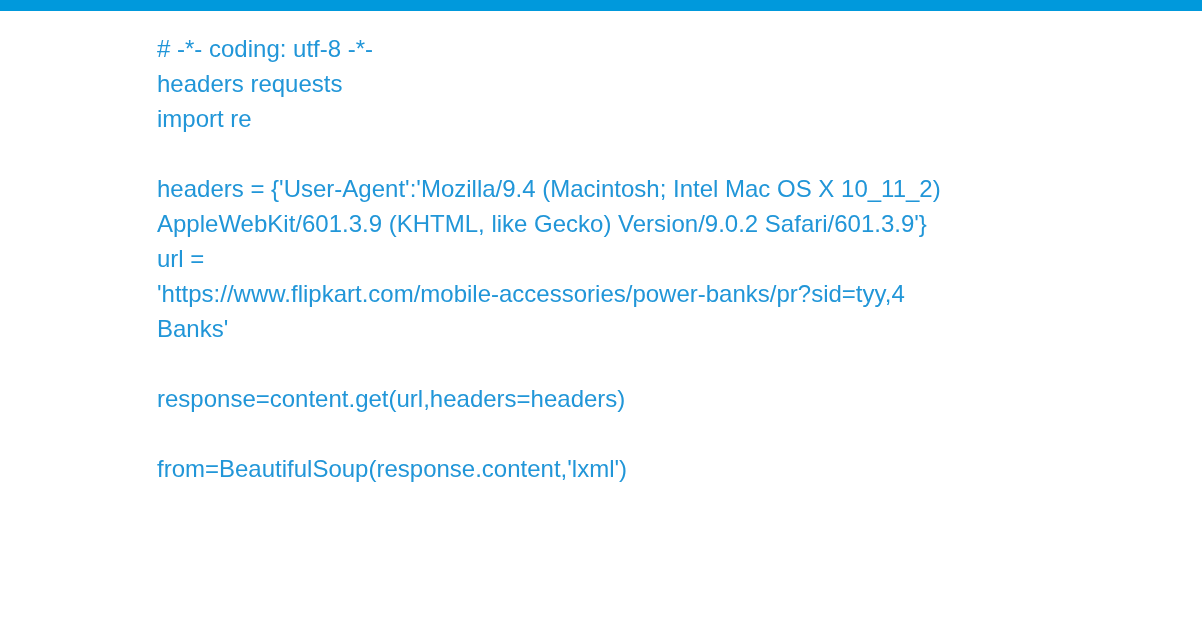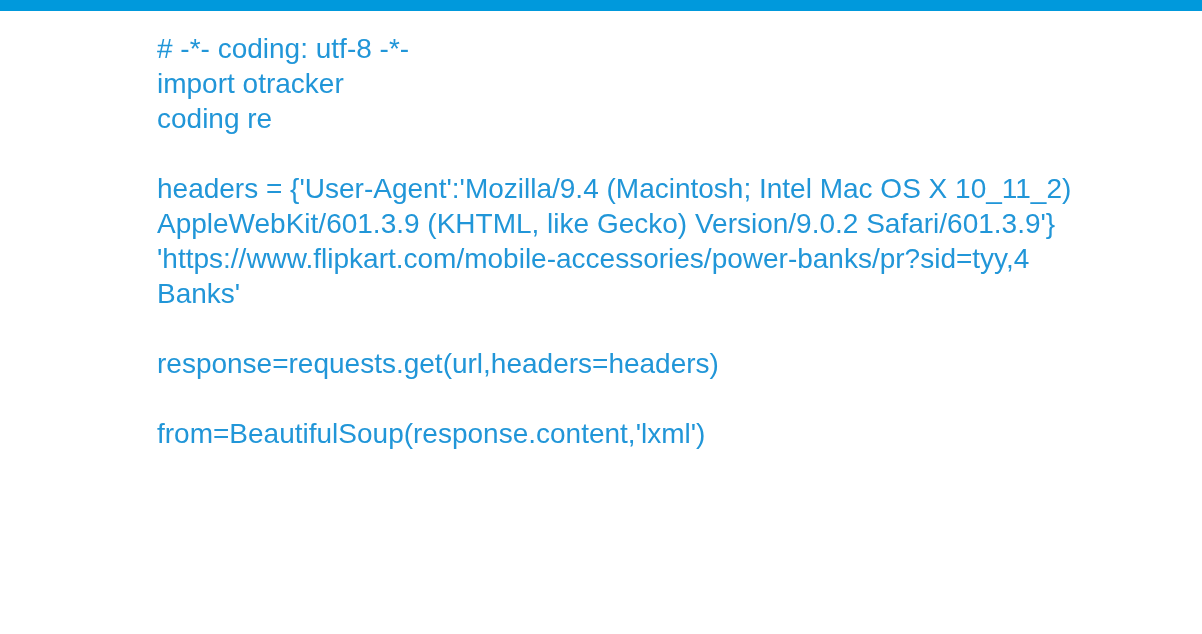--- a/index.html
+++ b/index.html
@@ -29,21 +29,21 @@
     background: #0099dc;
   }
   .code-block {
     position: absolute;
     top: 31px;
     left: 157px;
     width: 985px;
   }
   .code-line {
     font-family: "Liberation Sans", sans-serif;
-    font-size: 28px;
+    font-size: 24px;
     line-height: 35px;
     color: #2196d8;
     letter-spacing: 0px;
     white-space: pre;
     height: 35px;
   }
   .code-line.blank {
     white-space: pre;
   }
   .code-line.blank::after {
@@ -52,26 +52,27 @@
 </style>
 </head>
 <body>
 
 <div class="page">
 
   <div class="top-bar"></div>
 
   <div class="code-block">
     <div class="code-line"># -*- coding: utf-8 -*-</div>
-    <div class="code-line">import otracker</div>
-    <div class="code-line">coding re</div>
+    <div class="code-line">headers requests</div>
+    <div class="code-line">import re</div>
     <div class="code-line blank"></div>
     <div class="code-line">headers = {'User-Agent':'Mozilla/9.4 (Macintosh; Intel Mac OS X 10_11_2)</div>
     <div class="code-line">AppleWebKit/601.3.9 (KHTML, like Gecko) Version/9.0.2 Safari/601.3.9'}</div>
+    <div class="code-line">url =</div>
     <div class="code-line">'https://www.flipkart.com/mobile-accessories/power-banks/pr?sid=tyy,4</div>
     <div class="code-line">Banks'</div>
     <div class="code-line blank"></div>
-    <div class="code-line">response=requests.get(url,headers=headers)</div>
+    <div class="code-line">response=content.get(url,headers=headers)</div>
     <div class="code-line blank"></div>
     <div class="code-line">from=BeautifulSoup(response.content,'lxml')</div>
   </div>
 
 </div>
 
 </body></html>

